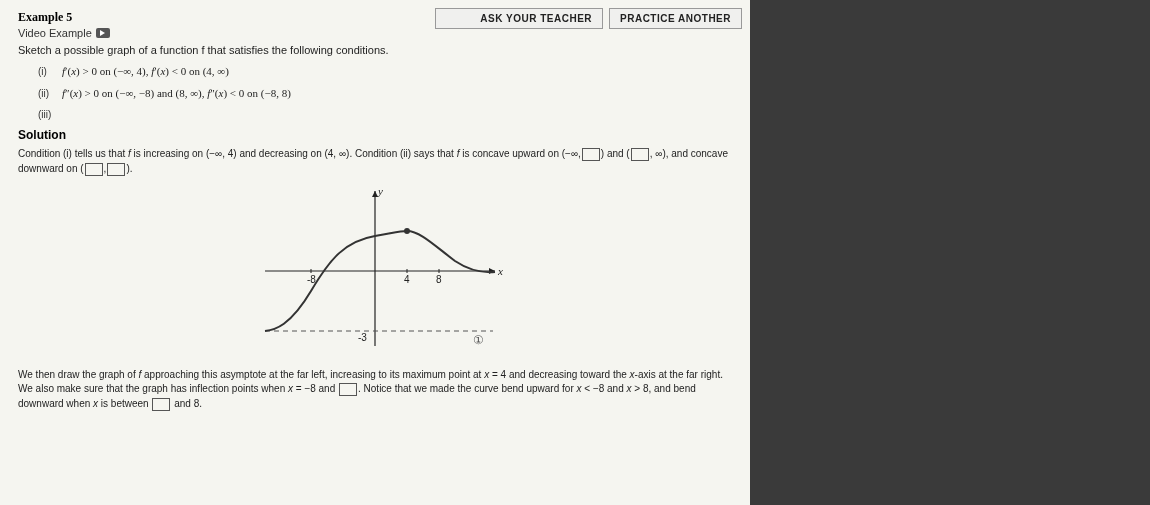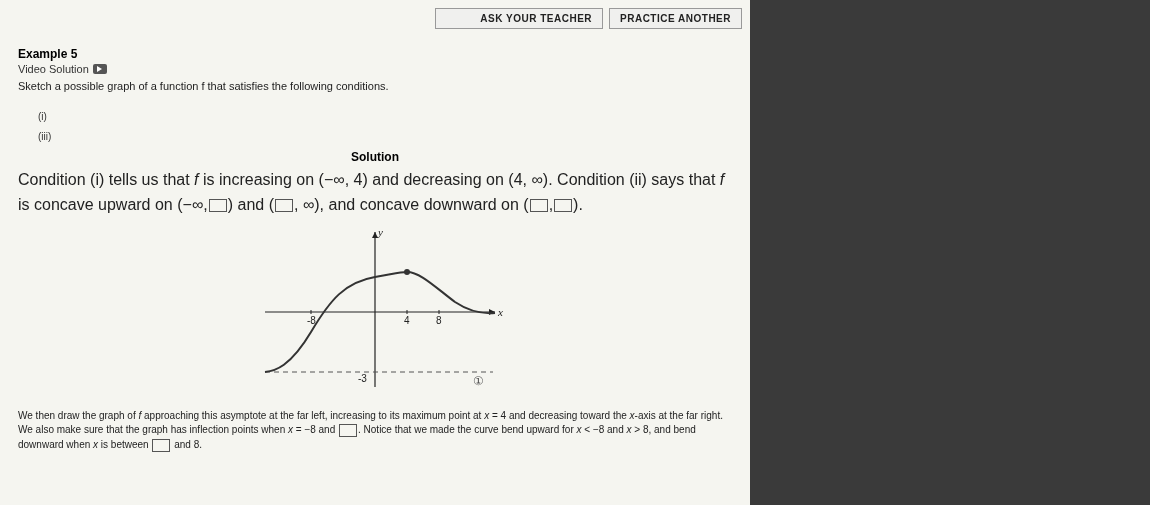--- a/index.html
+++ b/index.html
@@ -43,38 +43,37 @@
     .btn-ask {
       border-color: #999;
       padding-left: 44px;
     }
     .btn-practice {
       border-color: #999;
     }
     .example-title {
       font-weight: bold;
       font-size: 12px;
-      font-family: Liberation Sans, sans-serif;
+      font-family: Liberation Serif, serif;
       margin-bottom: 2px;
-      margin-top: 37px;
     }
     .video-example {
       font-size: 11px;
       font-family: Arial, sans-serif;
       color: #333;
       margin-bottom: 4px;
       display: flex;
       align-items: center;
       gap: 4px;
     }
     .problem-statement {
       font-size: 11px;
       font-family: Arial, sans-serif;
       color: #222;
-      margin-bottom: 14px;
+      margin-bottom: 4px;
       line-height: 1.4;
     }
     .conditions {
       font-size: 11px;
       color: #222;
       line-height: 1.8;
       margin-left: 20px;
       margin-bottom: 4px;
     }
     .condition-row {
@@ -88,24 +87,23 @@
       font-family: Arial, sans-serif;
       min-width: 18px;
       font-size: 10px;
       color: #333;
     }
     .solution-header {
       font-weight: bold;
       font-family: Arial, sans-serif;
       font-size: 12px;
       margin: 4px 0 4px 0;
-      text-align: center;
     }
     .solution-text {
-      font-size: 16px;
+      font-size: 10px;
       font-family: Arial, sans-serif;
       color: #222;
       line-height: 1.55;
       margin-bottom: 3px;
     }
     .inline-box {
       display: inline-block;
       border: 1px solid #555;
       min-width: 18px;
       height: 13px;
@@ -138,31 +136,36 @@
 <div class="main-content" style="position:relative;">
 
   <div class="top-buttons">
     <button class="btn btn-ask">ASK YOUR TEACHER</button>
     <button class="btn btn-practice">PRACTICE ANOTHER</button>
   </div>
 
   <div class="example-title">Example 5</div>
 
   <div class="video-example">
-    <span>Video Solution</span>
+    <span>Video Example</span>
     <span style="display:inline-block;width:14px;height:10px;background:#555;border-radius:2px;position:relative;">
       <span style="position:absolute;left:4px;top:2px;width:0;height:0;border-top:3px solid transparent;border-bottom:3px solid transparent;border-left:5px solid white;"></span>
     </span>
   </div>
 
   <div class="problem-statement">Sketch a possible graph of a function f that satisfies the following conditions.</div>
 
   <div class="conditions">
     <div class="condition-row">
       <span class="cond-num roman">(i)</span>
+      <span><em>f</em>′(<em>x</em>) &gt; 0 on (−∞, 4), <em>f</em>′(<em>x</em>) &lt; 0 on (4, ∞)</span>
+    </div>
+    <div class="condition-row">
+      <span class="cond-num roman">(ii)</span>
+      <span><em>f</em>″(<em>x</em>) &gt; 0 on (−∞, −8) and (8, ∞), <em>f</em>″(<em>x</em>) &lt; 0 on (−8, 8)</span>
     </div>
     <div class="condition-row">
       <span class="cond-num roman">(iii)</span>
     </div>
   </div>
 
   <div class="solution-header">Solution</div>
 
   <div class="solution-text">
     Condition (i) tells us that <em>f</em> is increasing on (−∞, 4) and decreasing on (4, ∞). Condition (ii) says that <em>f</em> is concave upward on

